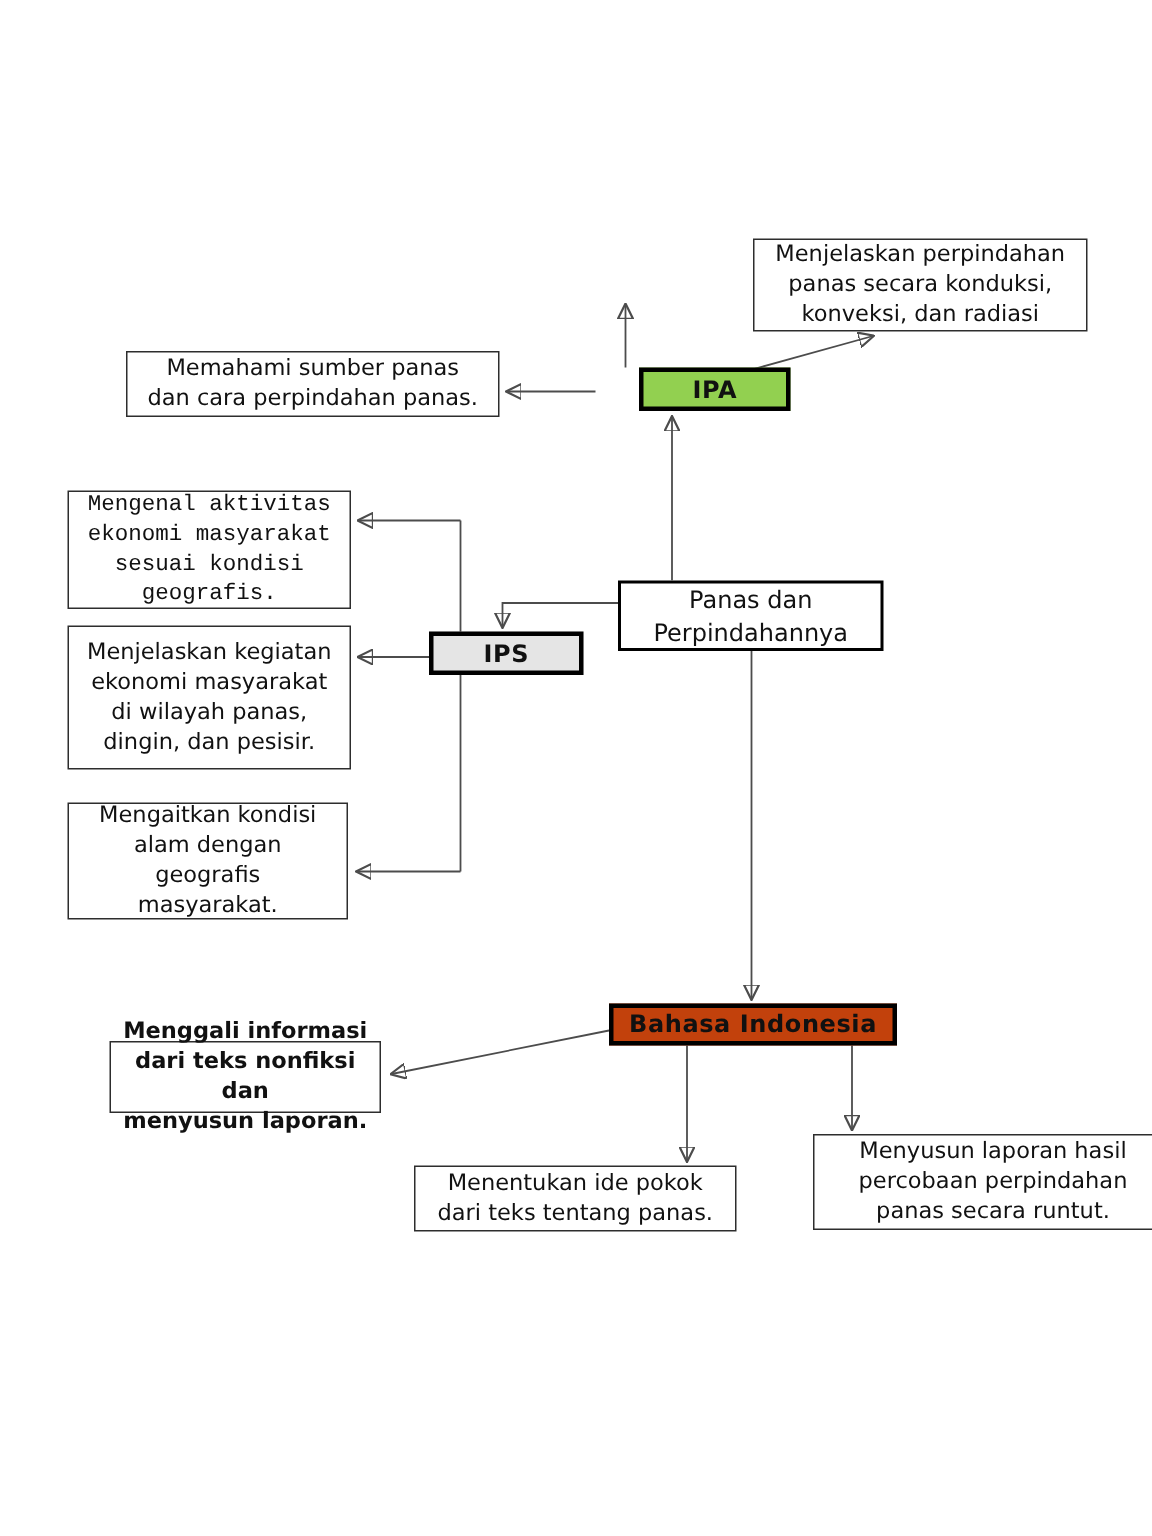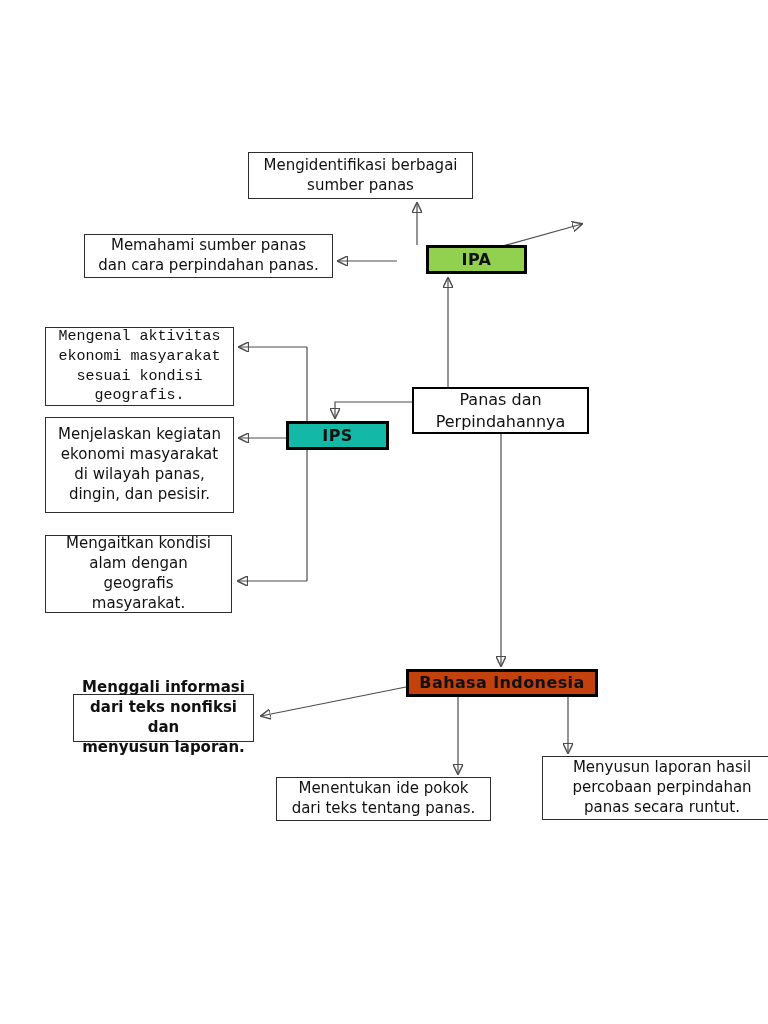--- a/index.html
+++ b/index.html
@@ -76,25 +76,26 @@
     <path d="M307,347 L307,581"></path>
     <path d="M307,347 L239,347" marker-end="url(#ah)"></path>
     <path d="M286,438 L239,438" marker-end="url(#ah)"></path>
     <path d="M307,581 L238,581" marker-end="url(#ah)"></path>
     <path d="M501,434 L501,666" marker-end="url(#ah)"></path>
     <path d="M406,687 L261,716" marker-end="url(#ah)"></path>
     <path d="M458,697 L458,774" marker-end="url(#ah)"></path>
     <path d="M568,697 L568,753" marker-end="url(#ah)"></path>
   </svg>
 
-  <div class="node" style="left:248px; top:152px; width:225px; height:47px;">
-    <span class="label">Mengidentifikasi berbagai
-sumber panas</span>
+
+  <div class="node" style="left:502px; top:159px; width:223px; height:62px;">
+    <span class="label">Menjelaskan perpindahan
+panas secara konduksi,
+konveksi, dan radiasi</span>
   </div>
-
 
   <div class="node" style="left:84px; top:234px; width:249px; height:44px;">
     <span class="label">Memahami sumber panas
 dan cara perpindahan panas.</span>
   </div>
 
   <div class="node subject-node" style="left: 397px; top: 245px; width: 101px; height: 29px; background-color: rgb(146, 208, 80); margin-left: 29px;">
     <span class="label">IPA</span>
   </div>
 
@@ -105,21 +106,21 @@
 geografis.</span>
   </div>
 
   <div class="node" style="left:45px; top:417px; width:189px; height:96px;">
     <span class="label">Menjelaskan kegiatan
 ekonomi masyarakat
 di wilayah panas,
 dingin, dan pesisir.</span>
   </div>
 
-  <div class="node subject-node" style="left: 286px; top: 421px; width: 103px; height: 29px; background-color: #14b8a6;">
+  <div class="node subject-node" style="left: 286px; top: 421px; width: 103px; height: 29px; background-color: #e5e5e5;">
     <span class="label">IPS</span>
   </div>
 
   <div class="node" style="left:45px; top:535px; width:187px; height:78px;">
     <span class="label">Mengaitkan kondisi
 alam dengan
 geografis
 masyarakat.</span>
   </div>
 

